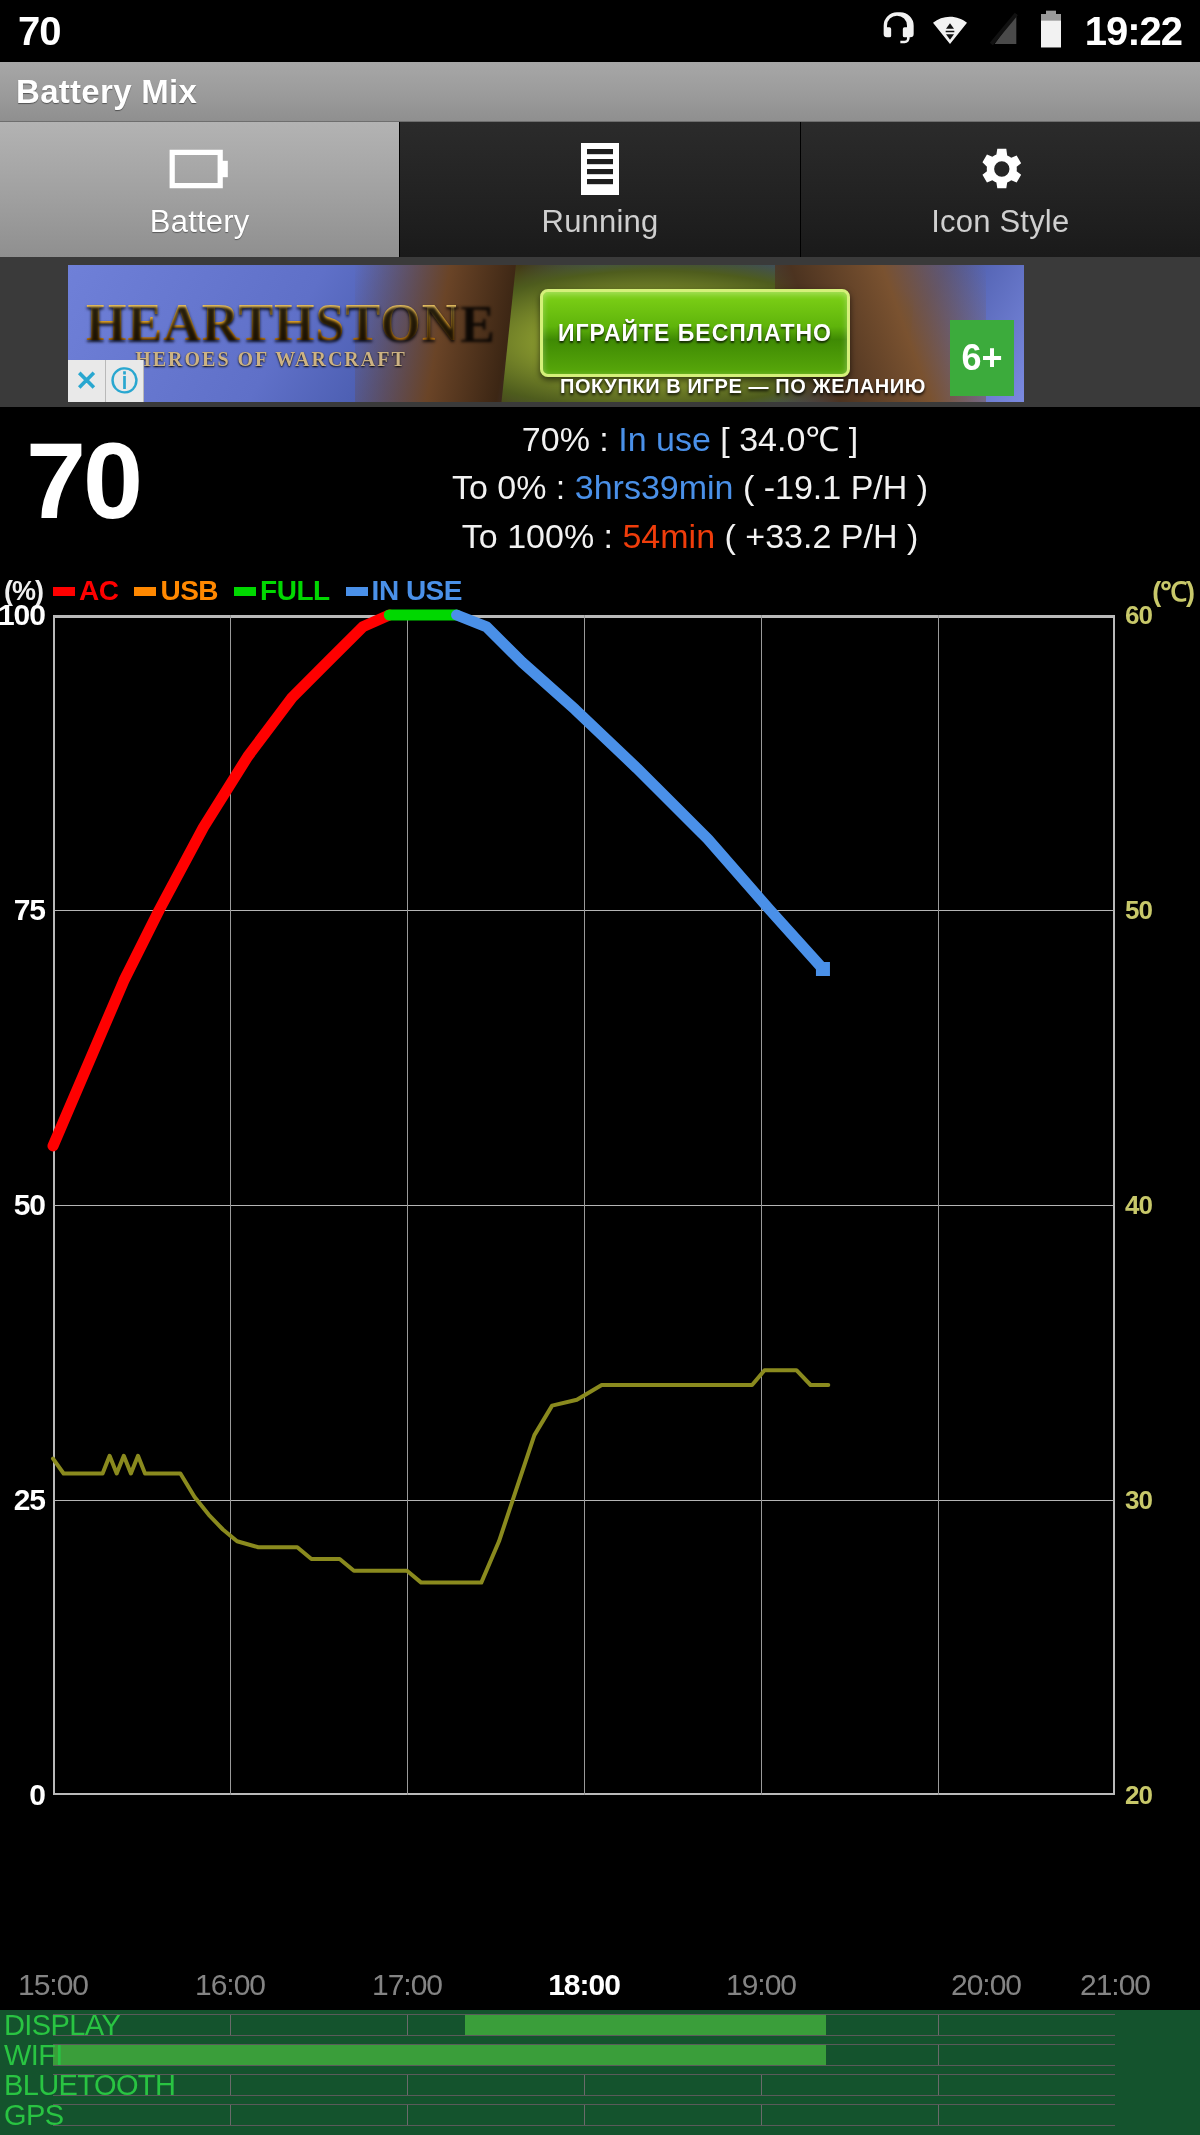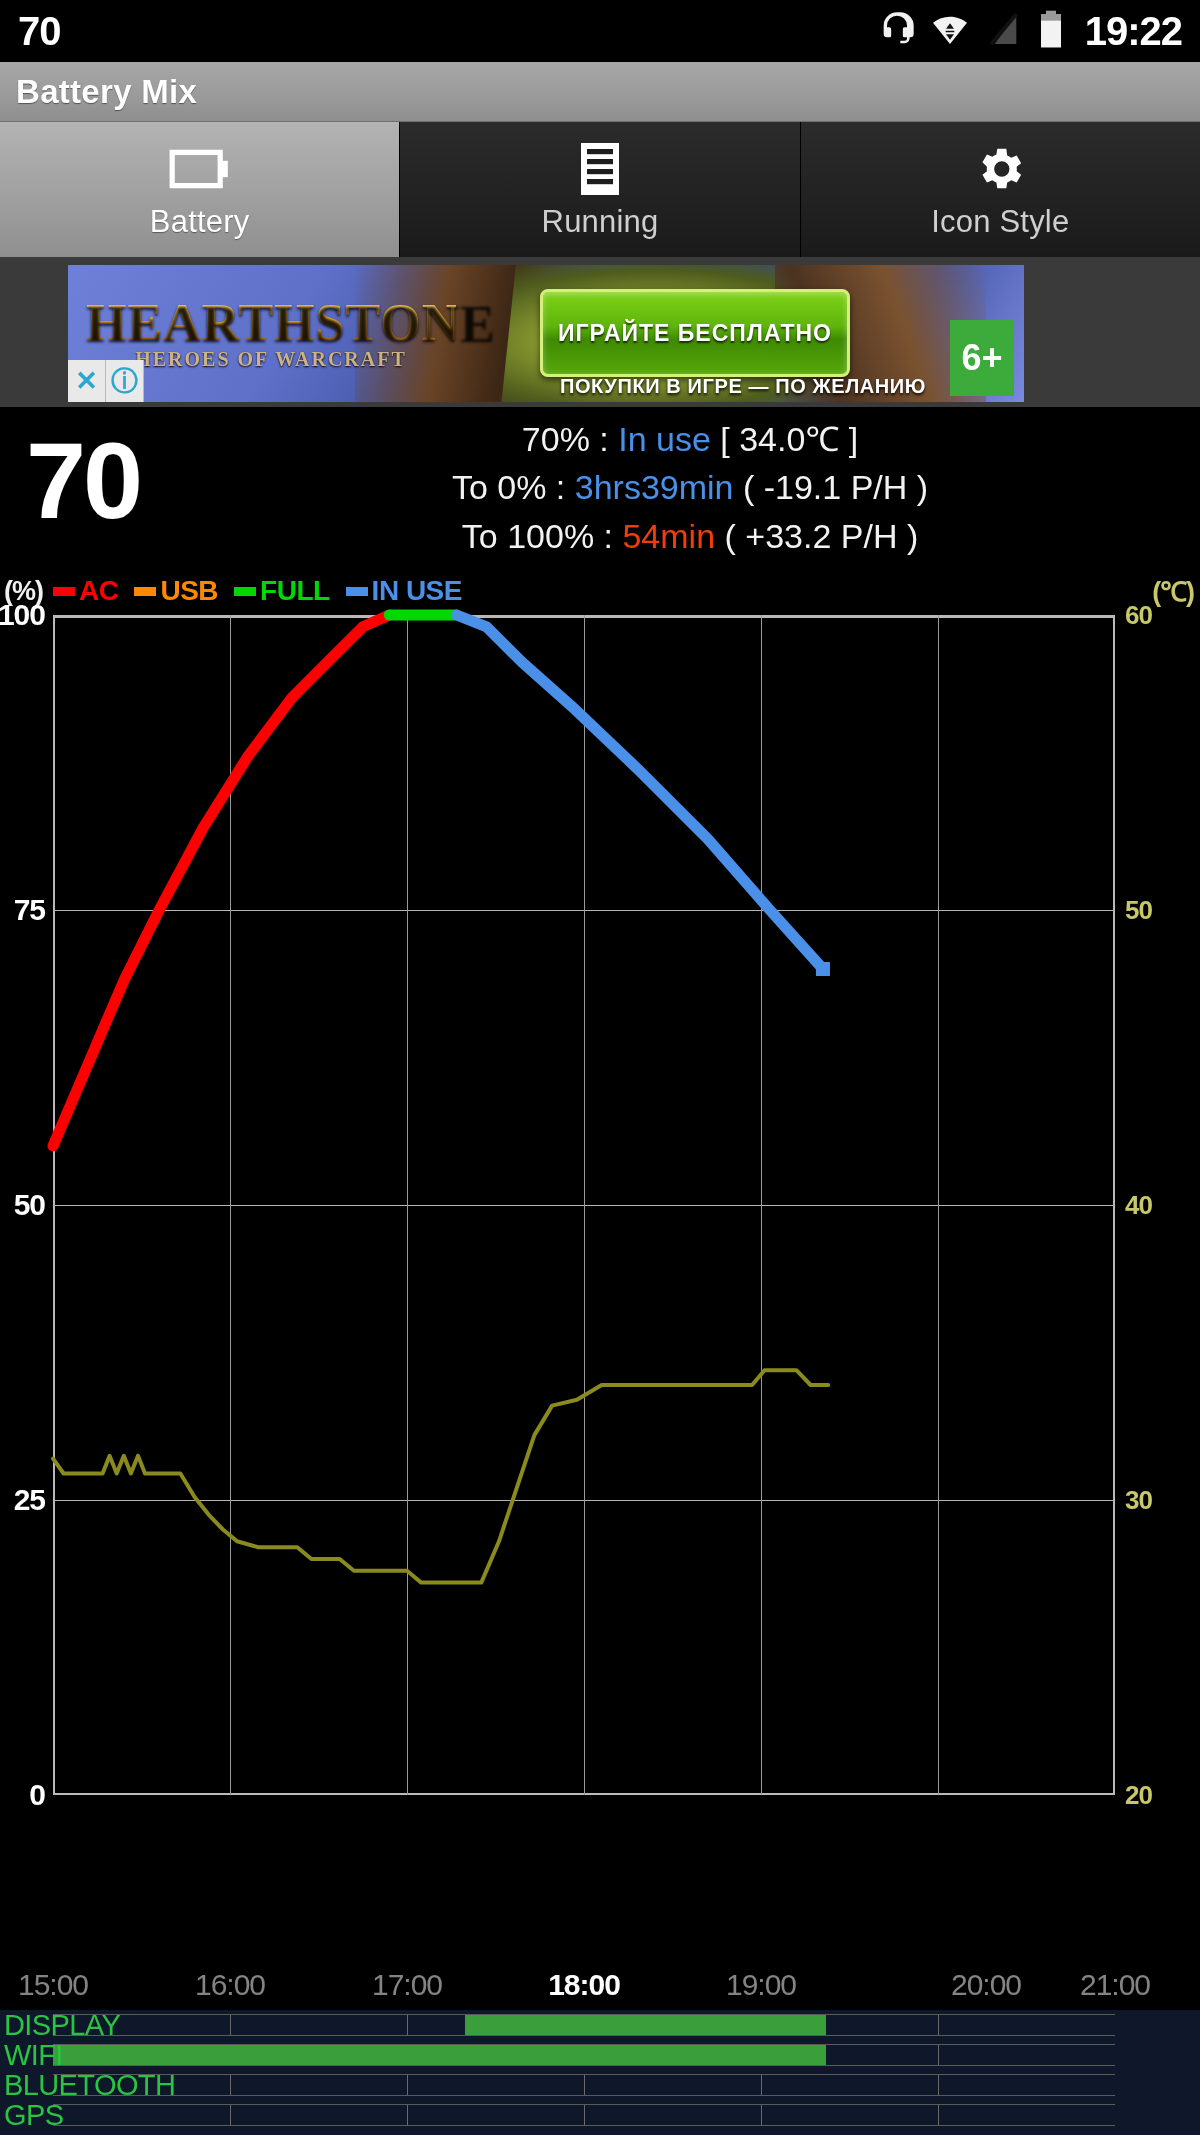--- a/index.html
+++ b/index.html
@@ -156,21 +156,21 @@
   .ylabs-right{ position:absolute; left:1117px; top:43px; width:83px; height:1180px; }
 
   .xaxis{ position:absolute; left:0; top:1968px; width:1200px; height:40px; }
   .xlab{
     position:absolute; transform:translateX(-50%); font-size:30px;
     color:#848484; letter-spacing:-1px; white-space:nowrap;
   }
   .xlab.cur{ color:#fff; font-weight:bold; }
 
   
-  .activity{ position:absolute; left:0; top:2010px; width:1200px; height:125px; background:#0f172a; }
+  .activity{ position:absolute; left:0; top:2010px; width:1200px; height:125px; background:#14532d; }
   .act-row{ position:absolute; left:0; width:1200px; height:30px; }
   .act-label{
     position:absolute; left:4px; top:50%; transform:translateY(-50%);
     color:#29c442; font-size:29px; letter-spacing:-.6px; z-index:3;
   }
   .act-track{
     position:absolute; left:53px; top:4px; width:1062px; height:22px;
     border-top:1px solid #5a5a5a; border-bottom:1px solid #5a5a5a;
   }
   .act-track .gv{ position:absolute; top:0; height:100%; width:1px; background:#6a6a6a; }

